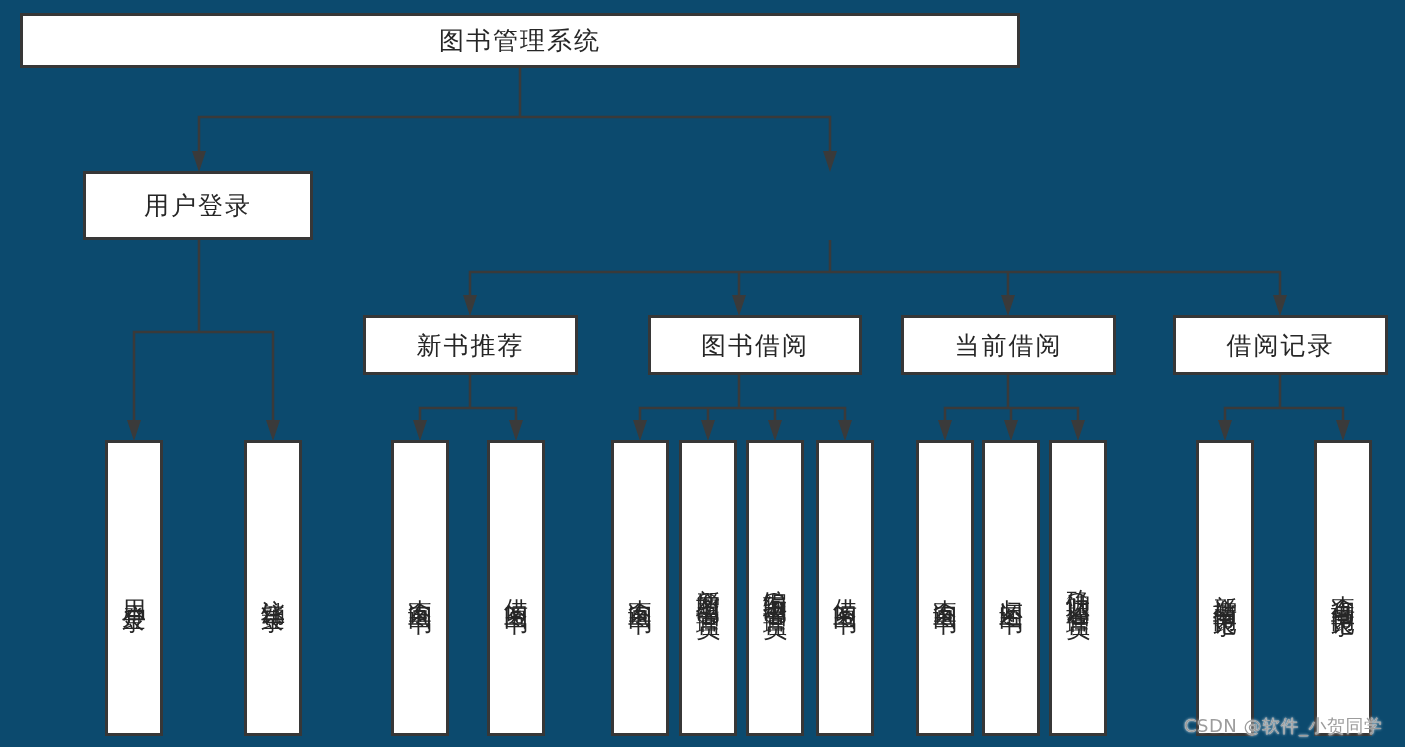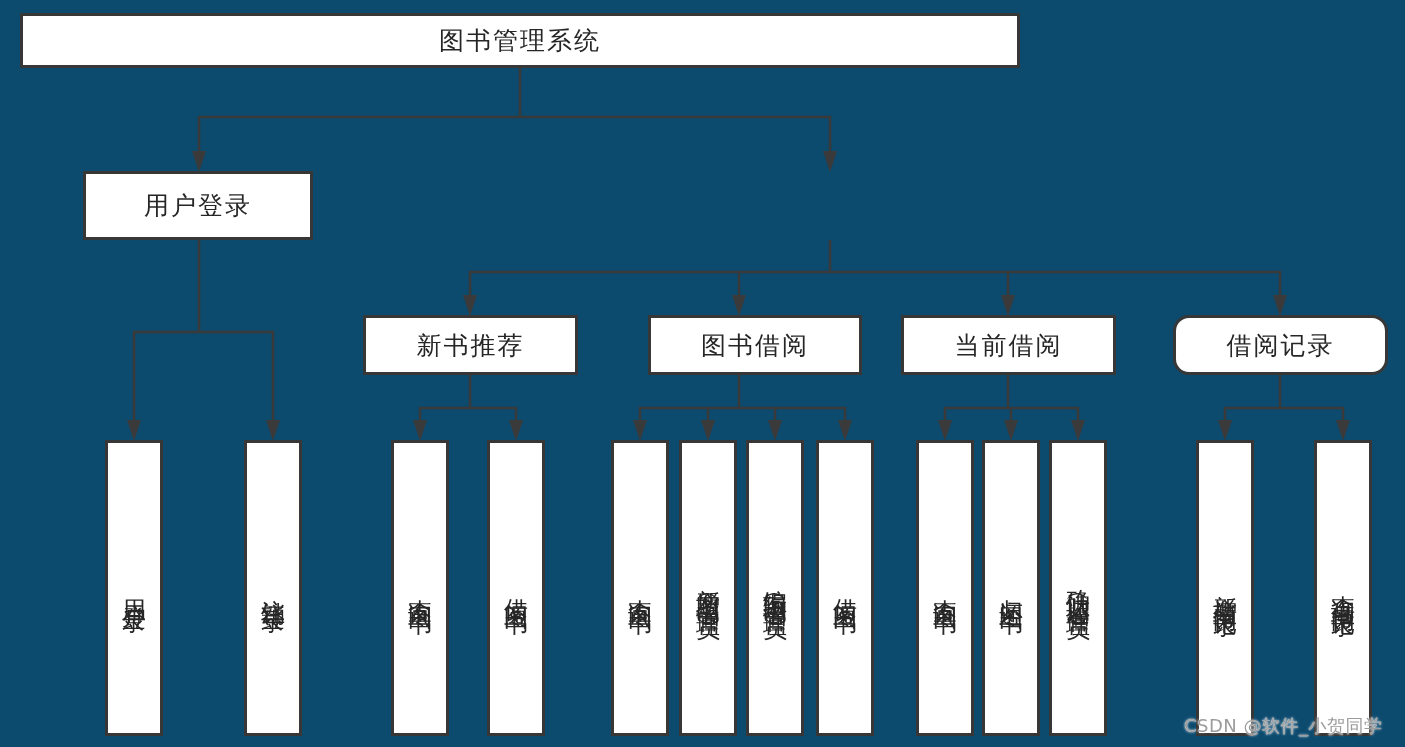--- a/index.html
+++ b/index.html
@@ -97,21 +97,21 @@
 
   <div class="node" style="left:363px;top:315px;width:215px;height:60px;">
     <span>新书推荐</span>
   </div>
   <div class="node" style="left:648px;top:315px;width:214px;height:60px;">
     <span>图书借阅</span>
   </div>
   <div class="node" style="left:901px;top:315px;width:215px;height:60px;">
     <span>当前借阅</span>
   </div>
-  <div class="node" style="left:1173px;top:315px;width:215px;height:60px;border-radius:16px;">
+  <div class="node" style="left:1173px;top:315px;width:215px;height:60px;">
     <span>借阅记录</span>
   </div>
 
   <div class="node leaf" style="left:105px;top:440px;width:58px;height:296px;">
     <span class="vtext">用户登录</span>
   </div>
   <div class="node leaf" style="left:244px;top:440px;width:58px;height:296px;">
     <span class="vtext">注销登录</span>
   </div>
 

